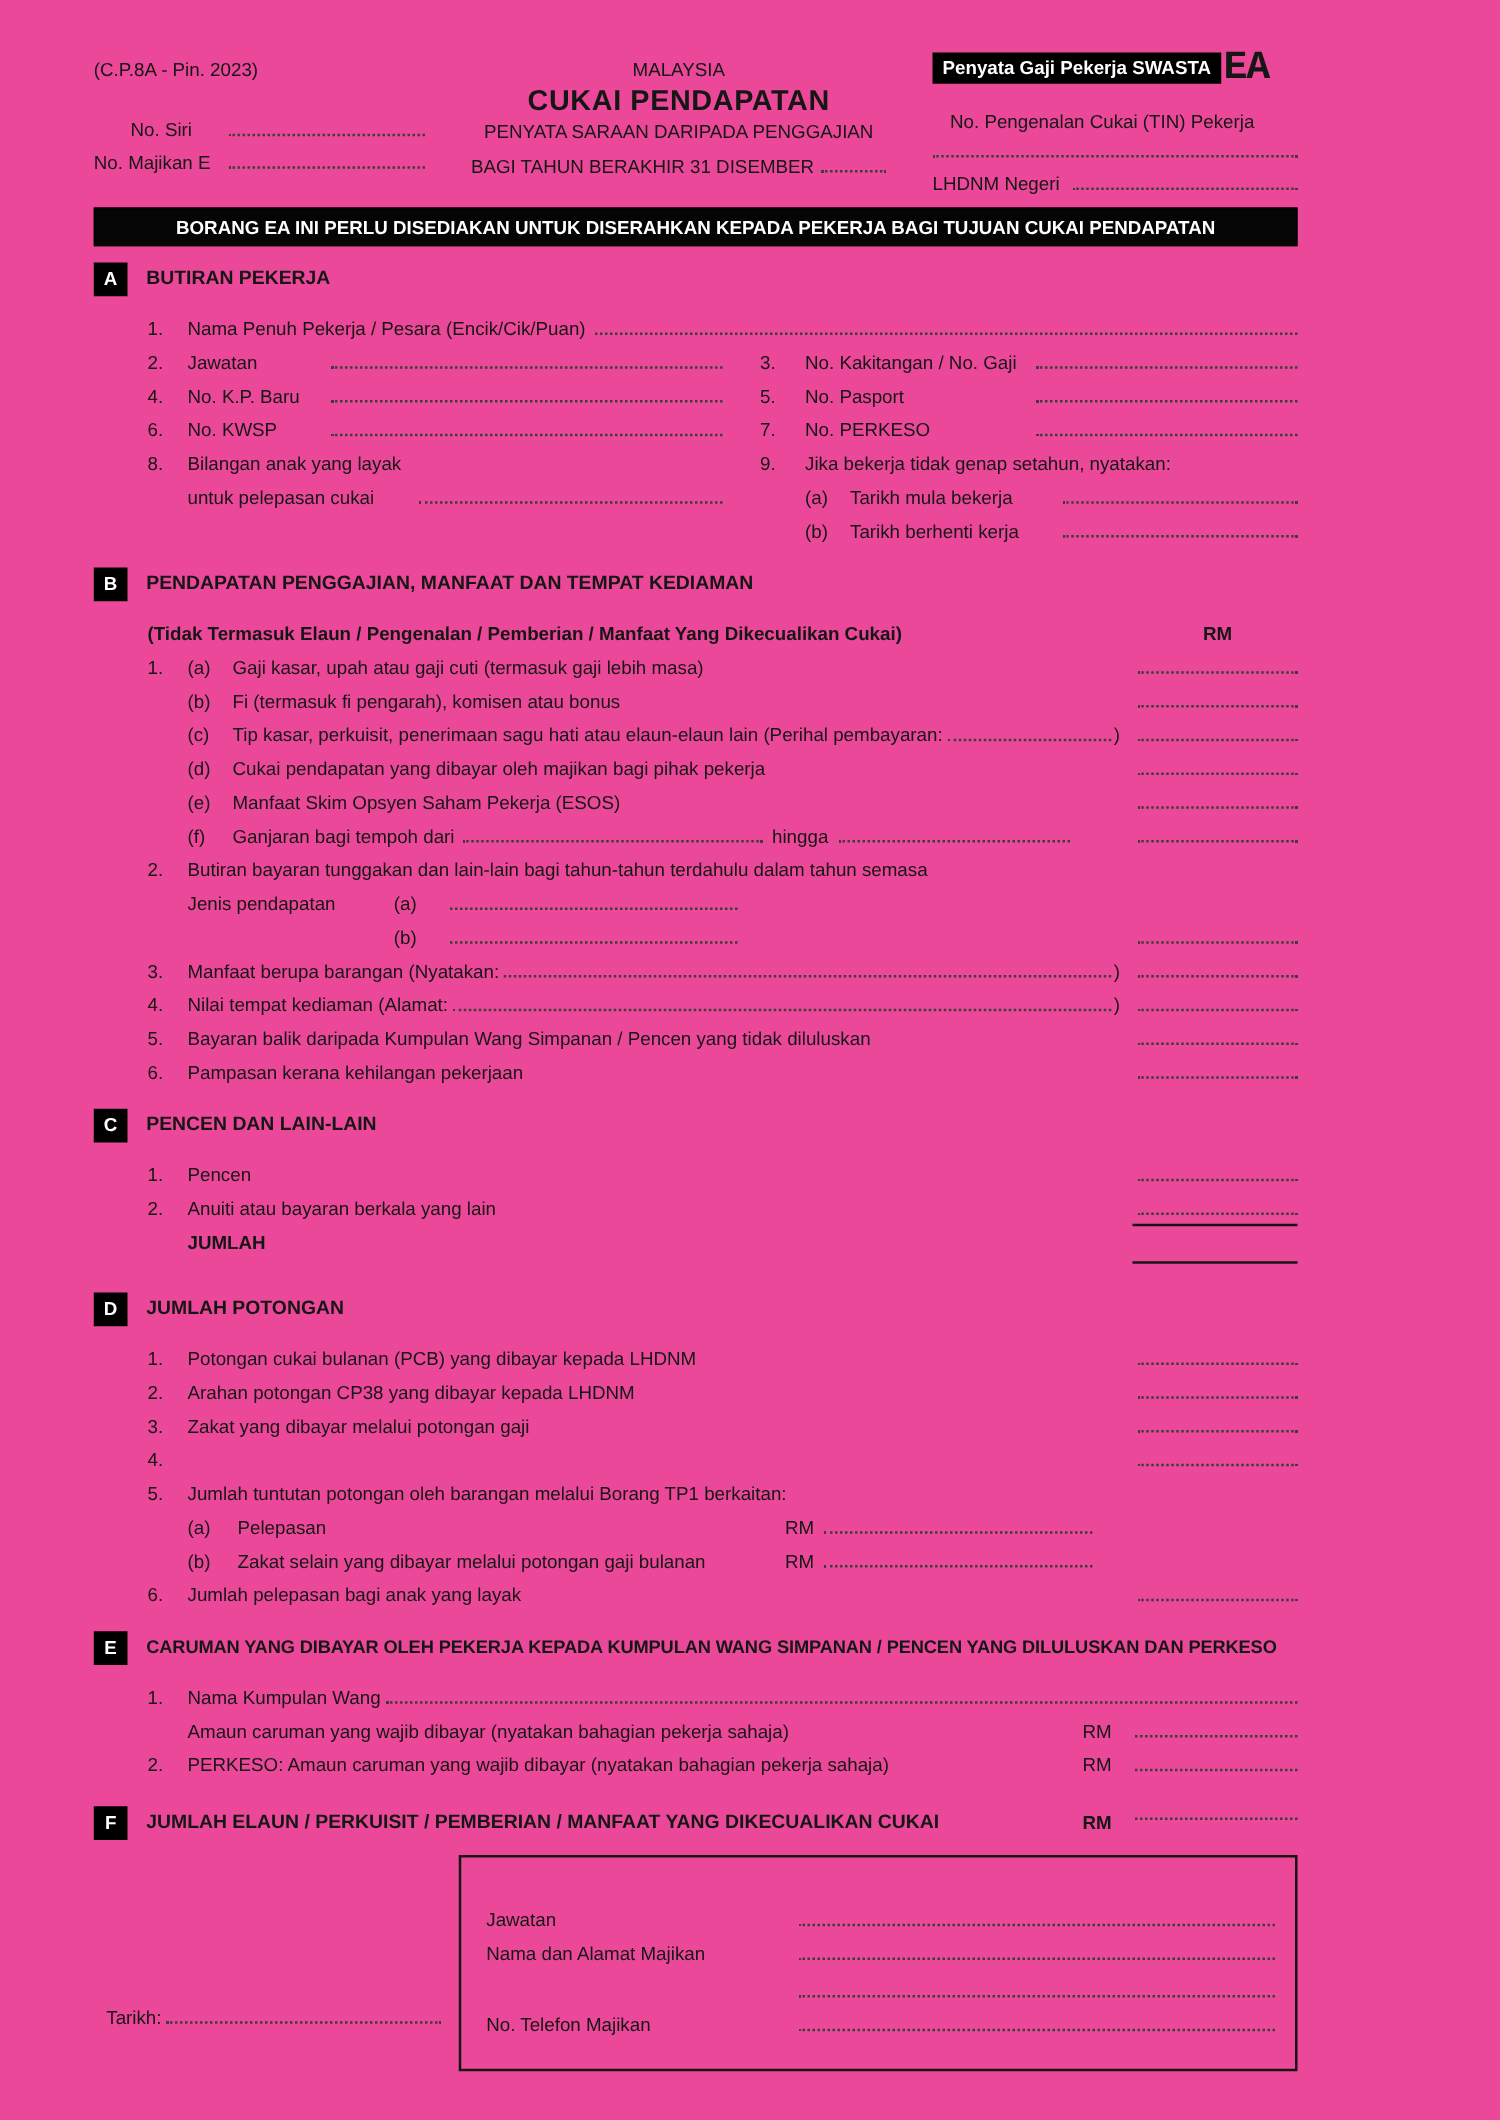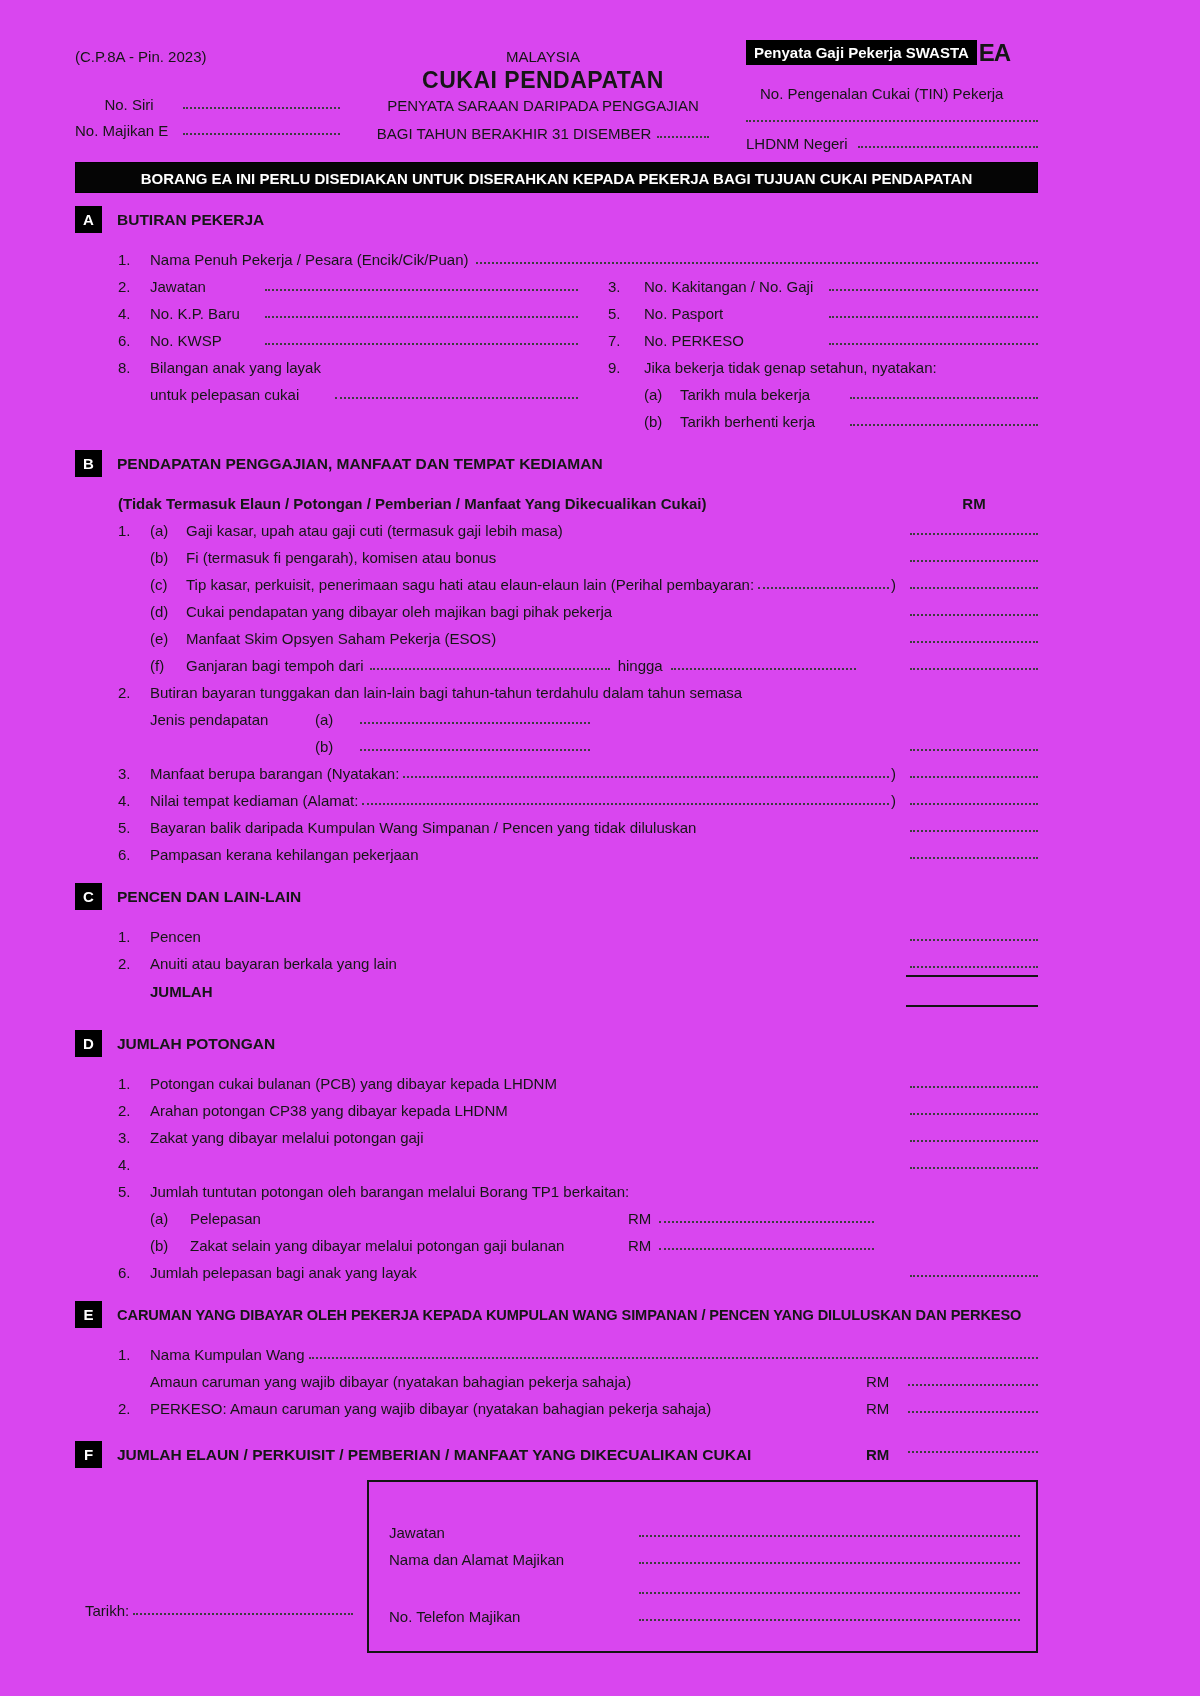--- a/index.html
+++ b/index.html
@@ -1,33 +1,33 @@
 <!DOCTYPE html>
 <html><head>
 <meta charset="utf-8">
 <style>
   * { margin:0; padding:0; box-sizing:border-box; }
   html,body { background:#e8e8e8; }
   body { width:1200px; font-family:"Liberation Sans", sans-serif; color:#161616; }
-  .page { width:1200px; height:1696px; background:#d946ef; padding:40px 162px 0 75px; overflow:hidden; position:relative; font-size:15px; }
+  .page { width:1200px; height:1696px; background:#ec4899; padding:40px 162px 0 75px; overflow:hidden; position:relative; font-size:15px; }
 
   
   .header { display:grid; grid-template-columns:265px 1fr 292px; column-gap:18px; }
   .form-code { font-size:15px; padding-top:8px; }
   .h-row { display:flex; align-items:flex-end; height:26px; }
   .h-lbl { flex:none; width:108px; }
   .h-lbl2 { flex:none; width:112px; }
   .h-center { text-align:center; }
   .h-center .country { padding-top:8px; }
   .main-title { font-size:23px; font-weight:bold; letter-spacing:.5px; margin-top:2px; }
   .h-center .sub1 { margin-top:3px; }
   .center-row { justify-content:center; margin-top:2px; }
   .badge-row { display:flex; align-items:center; }
   .black-badge { background:#000; color:#fff; font-weight:bold; font-size:15px; padding:4px 8px; white-space:nowrap; }
-  .ea { font-size:24px; font-weight:bold; line-height:.9; letter-spacing:-1px; margin-left:2px; }
+  .ea { font-size:32px; font-weight:bold; line-height:.9; letter-spacing:-1px; margin-left:2px;font-family:Liberation Mono, monospace; }
   .tin-lbl { margin-top:20px; padding-left:14px; white-space:nowrap; }
   .tin-line { display:block; height:18px; margin-top:2px; }
   .dots { border-bottom:2px dotted #3d3d3d; margin-bottom:4px; flex:1; min-width:24px; }
   .banner { margin-top:10px; background:#050505; color:#fff; font-weight:bold; text-align:center; height:31px; line-height:31px; font-size:15px; white-space:nowrap; border:1px solid #000; }
 
   
   .sec-head { display:flex; align-items:center; margin:20px 0 8px 0; height:27px; }
   .sec-head.first { margin-top:13px; }
   .sec-badge { flex:none; width:27px; height:27px; background:#000; color:#fff; font-weight:bold; font-size:15px; display:flex; align-items:center; justify-content:center; }
   .sec-title { font-weight:bold; font-size:15.5px; margin-left:15px; white-space:nowrap; }
@@ -193,21 +193,21 @@
       <span class="dots"></span>
     </div>
   </div>
 
   <div class="sec-head">
     <span class="sec-badge">B</span>
     <span class="sec-title">PENDAPATAN PENGGAJIAN, MANFAAT DAN TEMPAT KEDIAMAN</span>
   </div>
 
   <div class="row">
-    <span class="subtitle" style="margin-left:-43px;padding-left:43px;">(Tidak Termasuk Elaun / Potongan / Pemberian / Manfaat Yang Dikecualikan Cukai)</span>
+    <span class="subtitle" style="margin-left:-43px;padding-left:43px;">(Tidak Termasuk Elaun / Pengenalan / Pemberian / Manfaat Yang Dikecualikan Cukai)</span>
     <span class="rm-head">RM</span>
   </div>
 
   <div class="row">
     <span class="num">1.</span>
     <span class="subnum">(a)</span>
     <span class="lblf">Gaji kasar, upah atau gaji cuti (termasuk gaji lebih masa)</span>
     <span class="amt"></span>
   </div>
   <div class="row">

